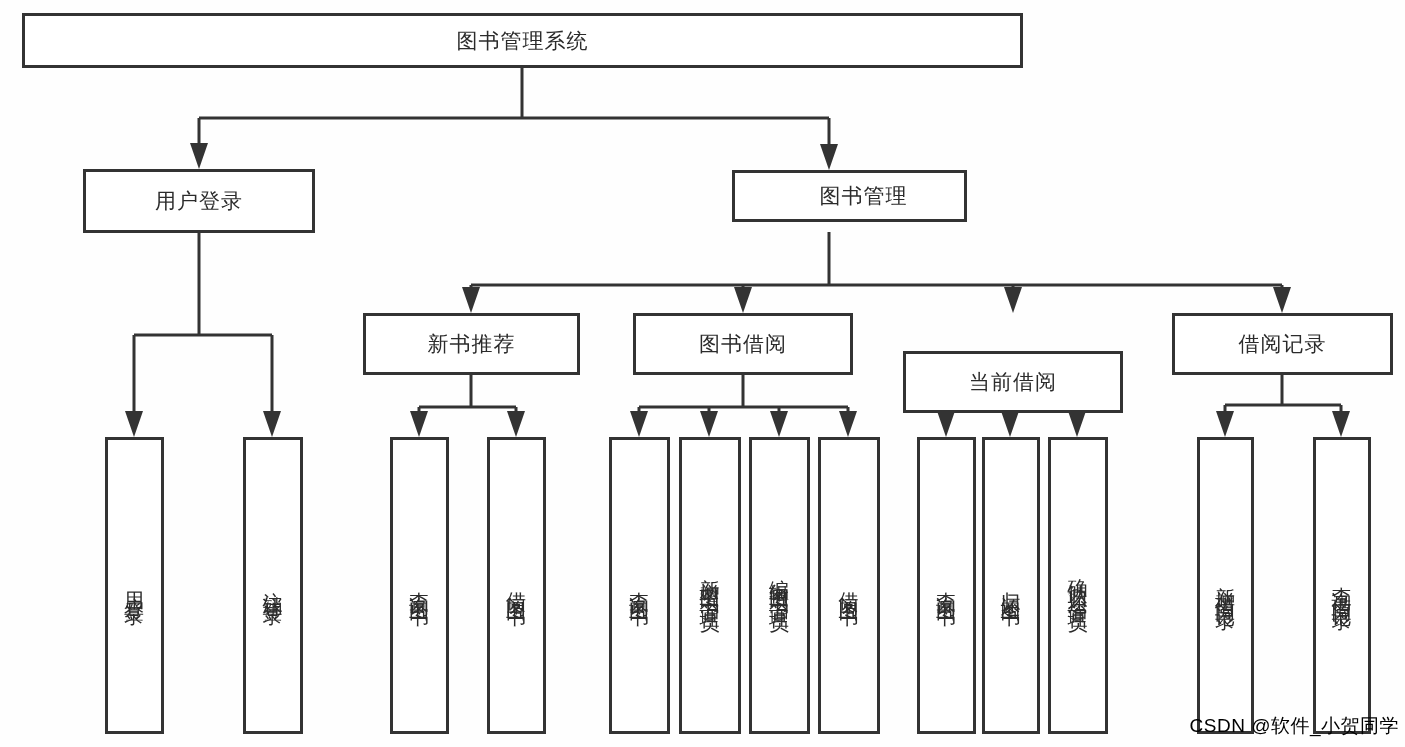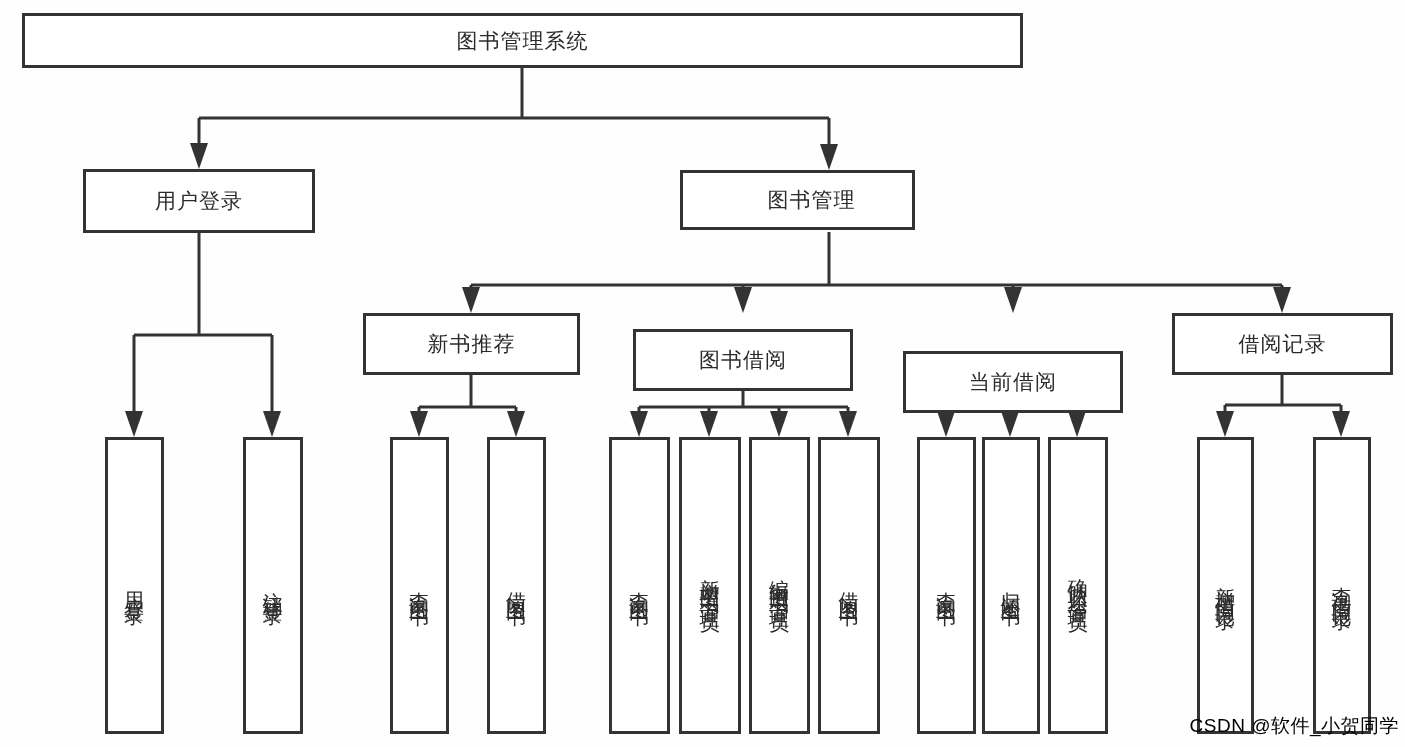--- a/index.html
+++ b/index.html
@@ -95,28 +95,28 @@
     </g>
   </svg>
 
   <div class="node hnode" style="left:22px; top:13px; width:1001px; height:55px;justify-content:center;">
     <span>图书管理系统</span>
   </div>
 
   <div class="node hnode" style="left:83px; top:169px; width:232px; height:64px;">
     <span>用户登录</span>
   </div>
-  <div class="node hnode" style="left:680px; top:170px; width:235px; height:60px;padding-left:28px;">
+  <div class="node hnode" style="left:732px; top:170px; width:235px; height:52px;padding-left:28px;">
     <span>图书管理</span>
   </div>
 
   <div class="node hnode" style="left:363px; top:313px; width:217px; height:62px;">
     <span>新书推荐</span>
   </div>
-  <div class="node hnode" style="left:633px; top:313px; width:220px; height:62px;margin-top:16px;">
+  <div class="node hnode" style="left:633px; top:313px; width:220px; height:62px;">
     <span>图书借阅</span>
   </div>
   <div class="node hnode" style="left:903px; top:313px; width:220px; height:62px;margin-top:38px;">
     <span>当前借阅</span>
   </div>
   <div class="node hnode" style="left:1172px; top:313px; width:221px; height:62px;">
     <span>借阅记录</span>
   </div>
 
   <div class="node vnode" style="left:105px; top:437px; width:59px; height:297px;">

